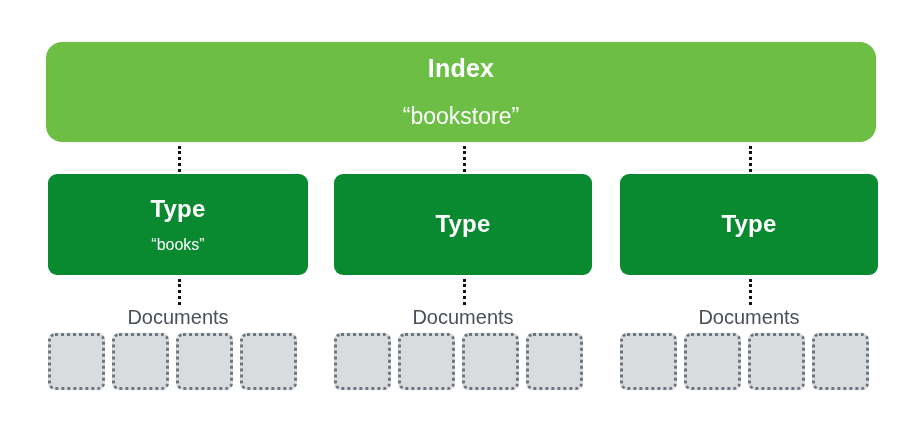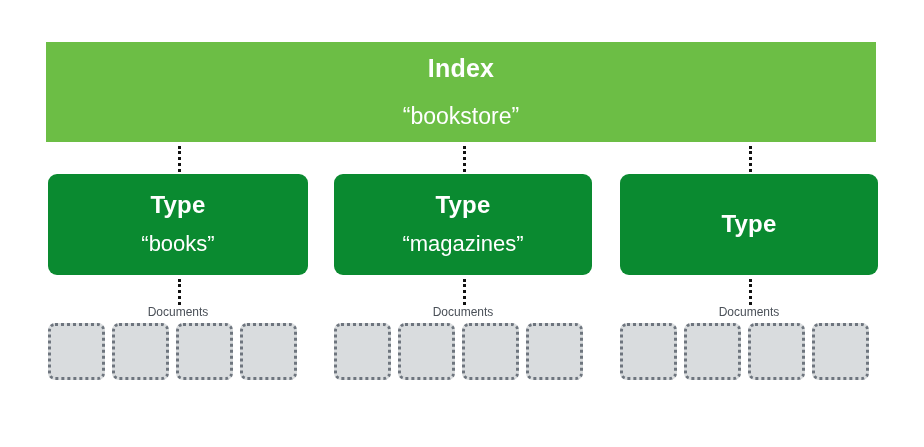--- a/index.html
+++ b/index.html
@@ -21,21 +21,21 @@
   }
 
   
   .index-node {
     position: absolute;
     left: 46px;
     top: 42px;
     width: 830px;
     height: 100px;
     background: #6cbe45;
-    border-radius: 0;
+    border-radius: 16px;
     display: flex;
     flex-direction: column;
     align-items: center;
     justify-content: center;
     color: #ffffff;
     box-sizing: border-box;
   }
   .index-title {
     font-size: 25px;
     font-weight: bold;
@@ -67,21 +67,21 @@
   .type-node.n1 { left: 334px; width: 258px; }
   .type-node.n2 { left: 620px; width: 258px; }
 
   .type-title {
     font-size: 24px;
     font-weight: bold;
     line-height: 1.18;
     letter-spacing: 0.2px;
   }
   .type-sub {
-    font-size: 22px;
+    font-size: 16px;
     font-weight: normal;
     line-height: 1.22;
     margin-top: 12px;
   }
 
   
   .connector {
     position: absolute;
     width: 0px;
     border-left: 3px dotted #111111;
@@ -97,21 +97,21 @@
   .docs-group {
     position: absolute;
     top: 305px;
   }
   .docs-group.g0 { left: 48px;  width: 260px; }
   .docs-group.g1 { left: 334px; width: 258px; }
   .docs-group.g2 { left: 620px; width: 258px; }
 
   .docs-label {
     text-align: center;
-    font-size: 12px;
+    font-size: 20px;
     font-weight: normal;
     color: #4a5058;
     line-height: 1.2;
     margin-bottom: 4px;
   }
   .docs-row {
     display: flex;
     justify-content: flex-start;
     gap: 7px;
   }
@@ -137,21 +137,20 @@
   <div class="connector top c0"></div>
   <div class="connector top c1"></div>
   <div class="connector top c2"></div>
 
   <div class="type-node n0">
     <div class="type-title">Type</div>
     <div class="type-sub">“books”</div>
   </div>
   <div class="type-node n1">
     <div class="type-title">Type</div>
-    <div class="type-sub">“magazines”</div>
   </div>
   <div class="type-node n2">
     <div class="type-title">Type</div>
   </div>
 
   <div class="connector bottom c0"></div>
   <div class="connector bottom c1"></div>
   <div class="connector bottom c2"></div>
 
   <div class="docs-group g0">

